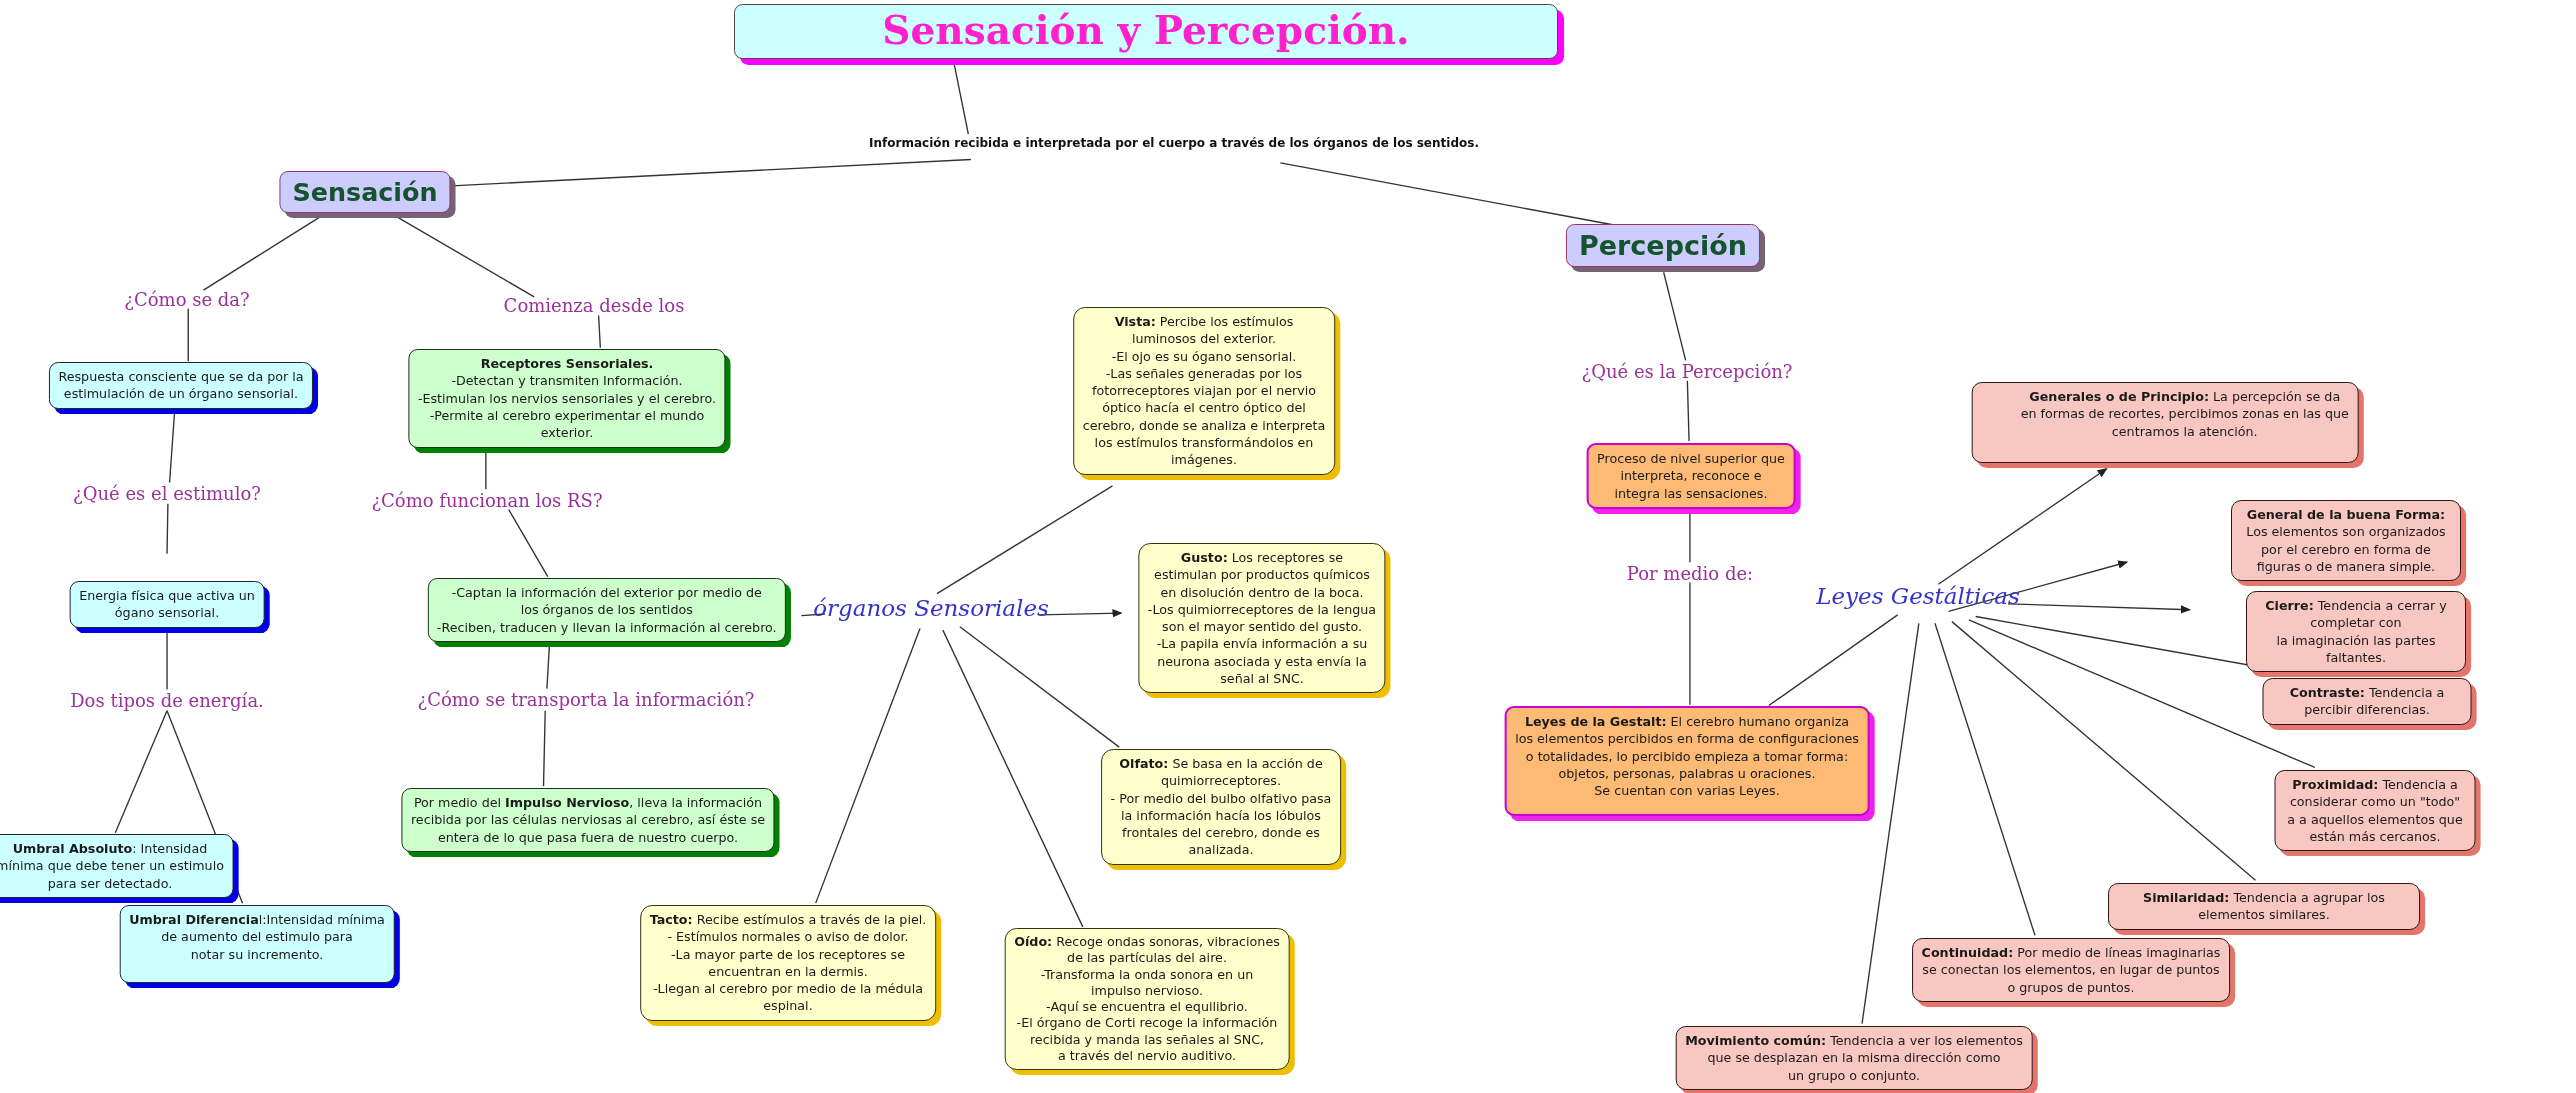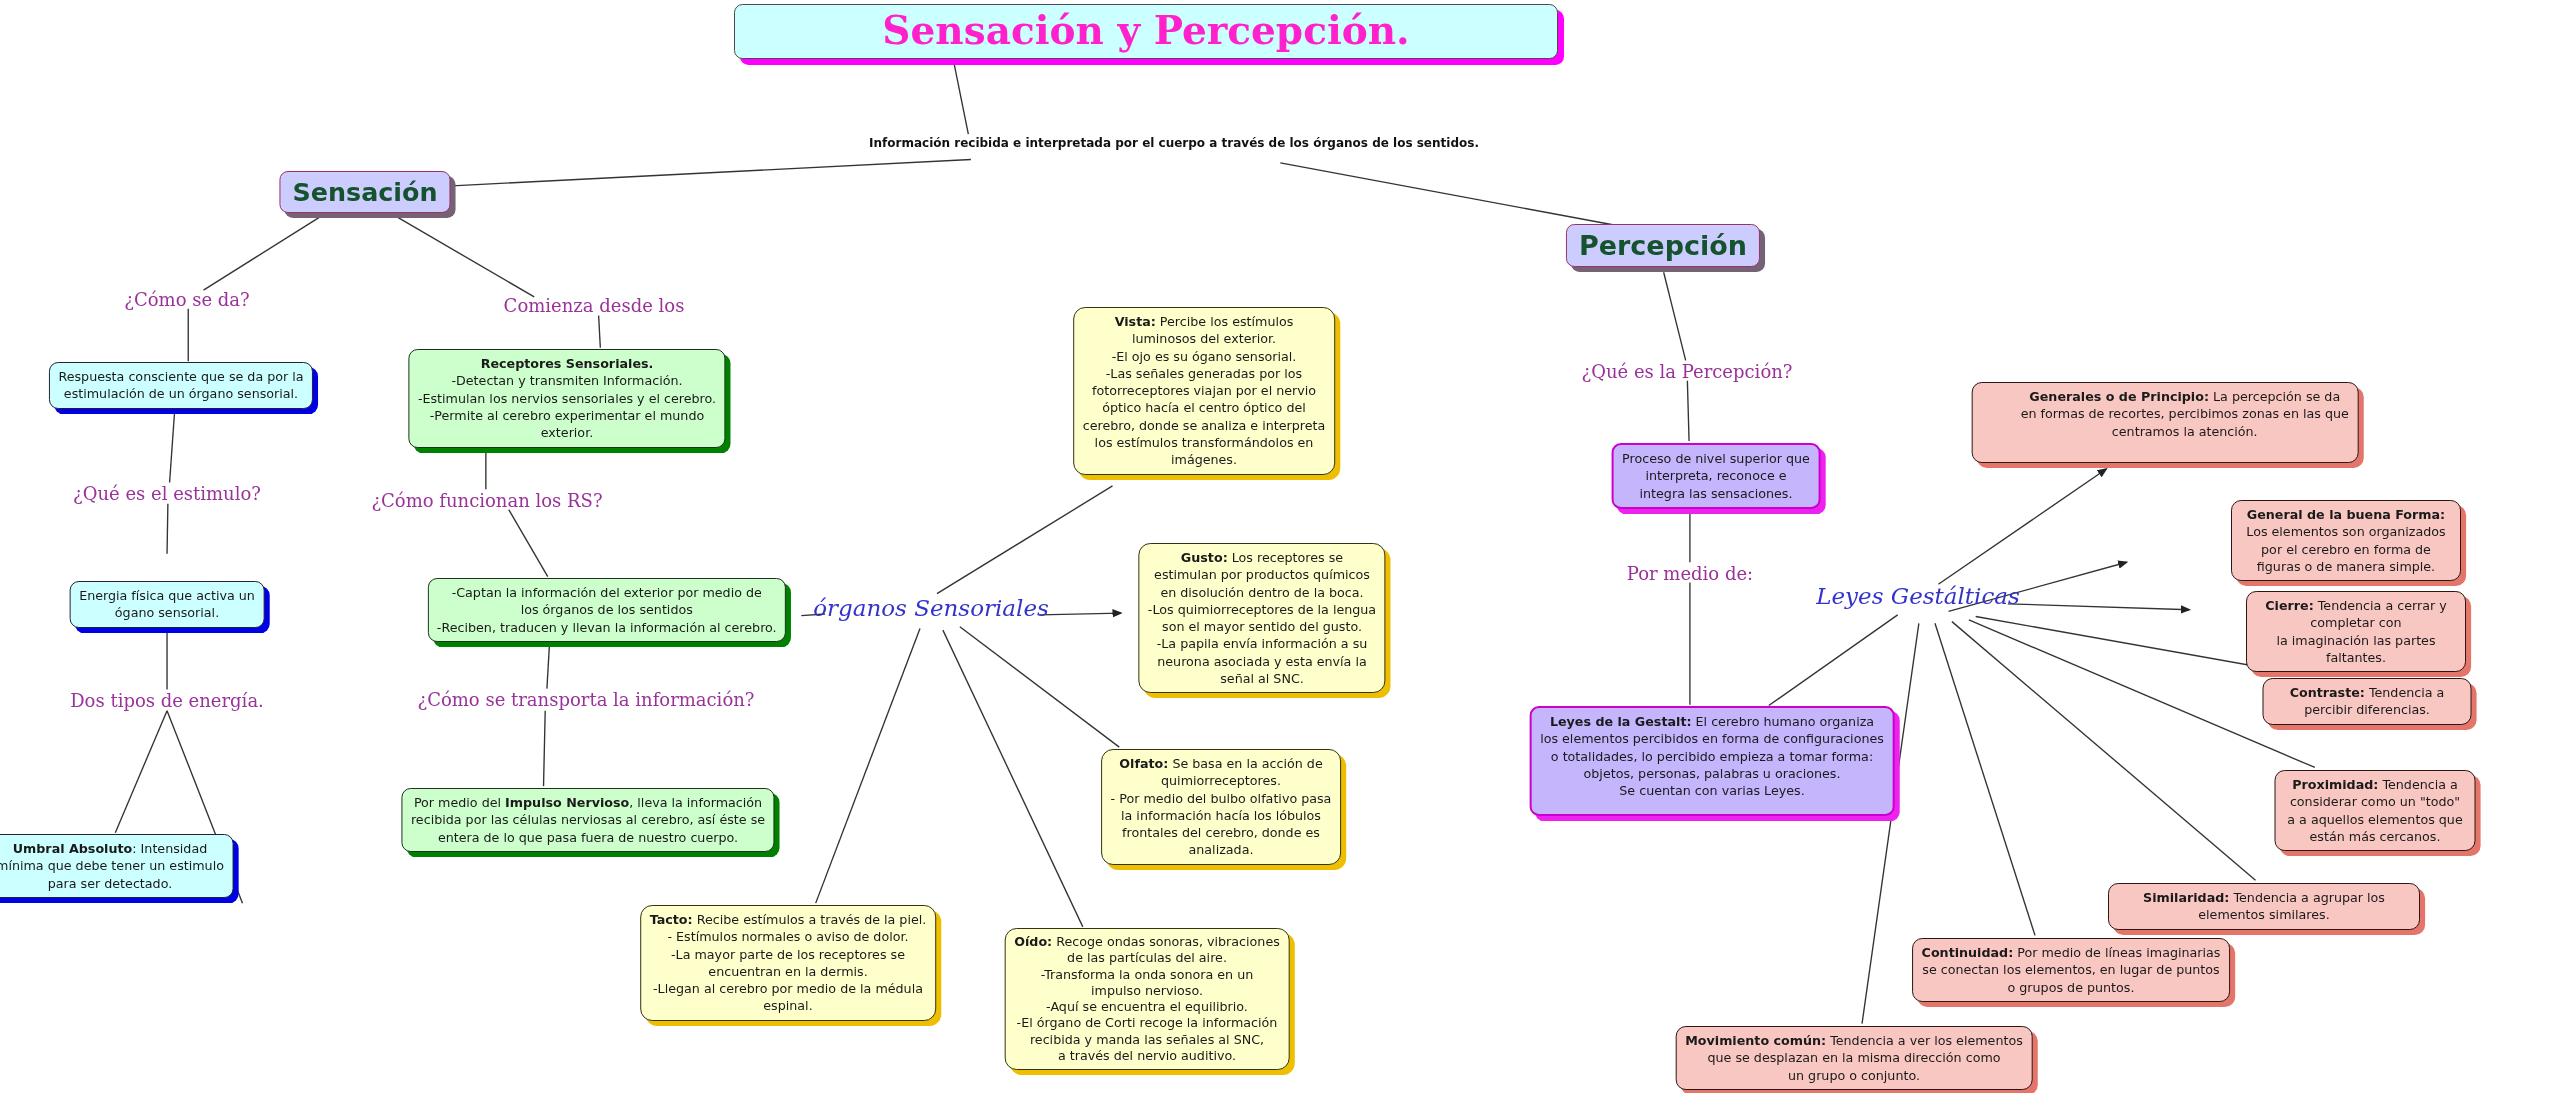--- a/index.html
+++ b/index.html
@@ -11,21 +11,21 @@
   .abs{position:absolute;z-index:2;}
   .ctr{transform:translateX(-50%);}
 
   .box{white-space:pre-line;text-align:center;font-size:12.7px;line-height:1.36;color:#1a1a1a;
        padding:5.1px 8.5px;border-radius:9.3px;box-sizing:border-box;}
   .box .b{font-weight:bold;}
 
   .cyan  {background:#ccffff;border:1.7px solid #222233;box-shadow:5.1px 5.1px 0 #0000e6;}
   .green {background:#ccffcc;border:1.7px solid #1c321c;box-shadow:5.1px 5.1px 0 #008000;}
   .yellow{background:#ffffcc;border:1.7px solid #33330f;box-shadow:5.1px 5.1px 0 #eebe00;border-radius:12px;}
-  .pink  {background:#c4b5fd;border:2.5px solid #cc00cc;box-shadow:5.1px 5.1px 0 #ee22ee;margin-left:25px;}
+  .pink  {background:#fdba74;border:2.5px solid #cc00cc;box-shadow:5.1px 5.1px 0 #ee22ee;}
   .salmon{background:#f9c7c2;border:1.7px solid #2b1613;box-shadow:5.1px 5.1px 0 #e4756b;border-radius:10.2px;}
 
   .node{background:#ccccff;border:1.7px solid #993366;border-radius:8.5px;box-shadow:5.1px 5.1px 0 #756275;
         color:#14532d;font-weight:bold;font-size:25.4px;padding:5.1px 12px;white-space:nowrap;}
 
   .titlebox{background:#ccffff;border:1.7px solid #4a4a4a;border-radius:8.5px;box-shadow:6px 6px 0 #ff00ff;
             width:824px;text-align:center;font-family:"DejaVu Serif",serif;font-weight:bold;
             font-size:39px;color:#ff22cc;padding:1.7px 0 5.1px 0;box-sizing:border-box;}
 
   .subtitle{font-weight:bold;font-size:12px;color:#111;width:899px;text-align:center;}
@@ -98,20 +98,23 @@
   <div class="abs ctr bluelabel" style="left:931px;top:595px;">órganos Sensoriales</div>
   <div class="abs ctr bluelabel" style="left:1918px;top:583px;">Leyes Gestálticas</div>
 
   <div class="abs ctr box cyan" style="left:181px;top:362px;"><span>Respuesta consciente que se da por la
 estimulación de un órgano sensorial.</span></div>
   <div class="abs ctr box cyan" style="left:167px;top:581px;"><span>Energia física que activa un
 ógano sensorial.</span></div>
   <div class="abs ctr box cyan" style="left:110px;top:834px;"><span class="b">Umbral Absoluto</span><span>: Intensidad
 mínima que debe tener un estimulo
 para ser detectado.</span></div>
+  <div class="abs ctr box cyan" style="left:257px;top:905px;min-height:78px;"><span class="b">Umbral Diferencia</span><span>l:Intensidad mínima
+de aumento del estimulo para
+notar su incremento.</span></div>
 
   <div class="abs ctr box green" style="left:567px;top:349px;"><span class="b">Receptores Sensoriales.</span><span>
 -Detectan y transmiten Información.
 -Estimulan los nervios sensoriales y el cerebro.
 -Permite al cerebro experimentar el mundo
 exterior.</span></div>
   <div class="abs ctr box green" style="left:607px;top:578px;padding-left:8px;"><span>-Captan la información del exterior por medio de
 los órganos de los sentidos
 -Reciben, traducen y llevan la información al cerebro.</span></div>
   <div class="abs ctr box green" style="left:588px;top:788px;"><span>Por medio del </span><span class="b">Impulso Nervioso</span><span>, lleva la información

